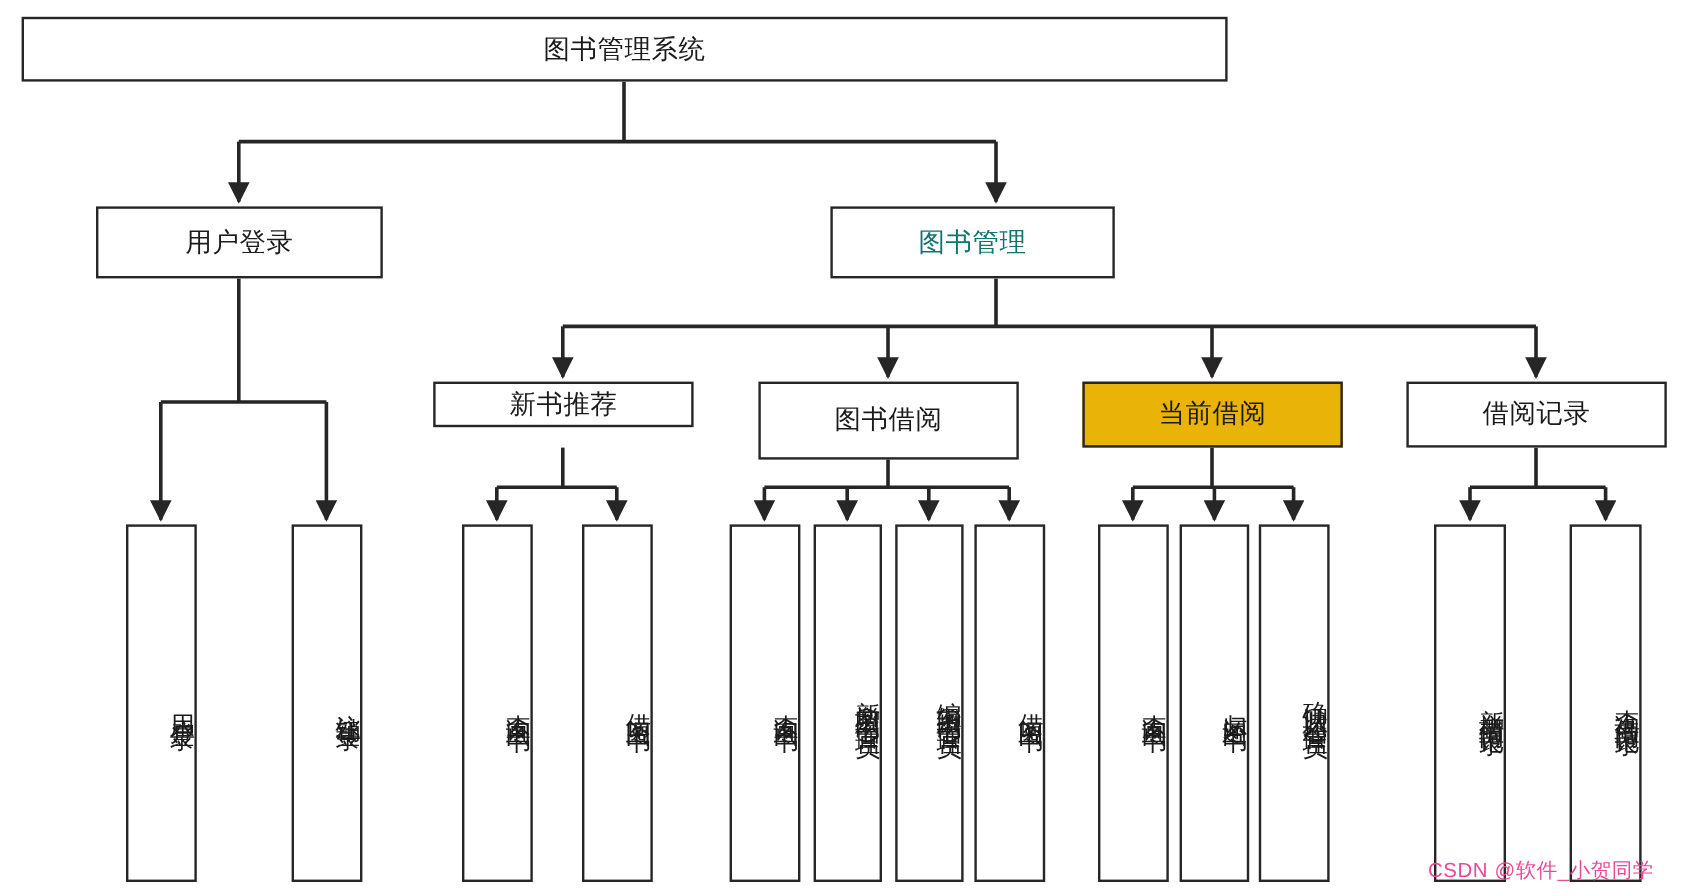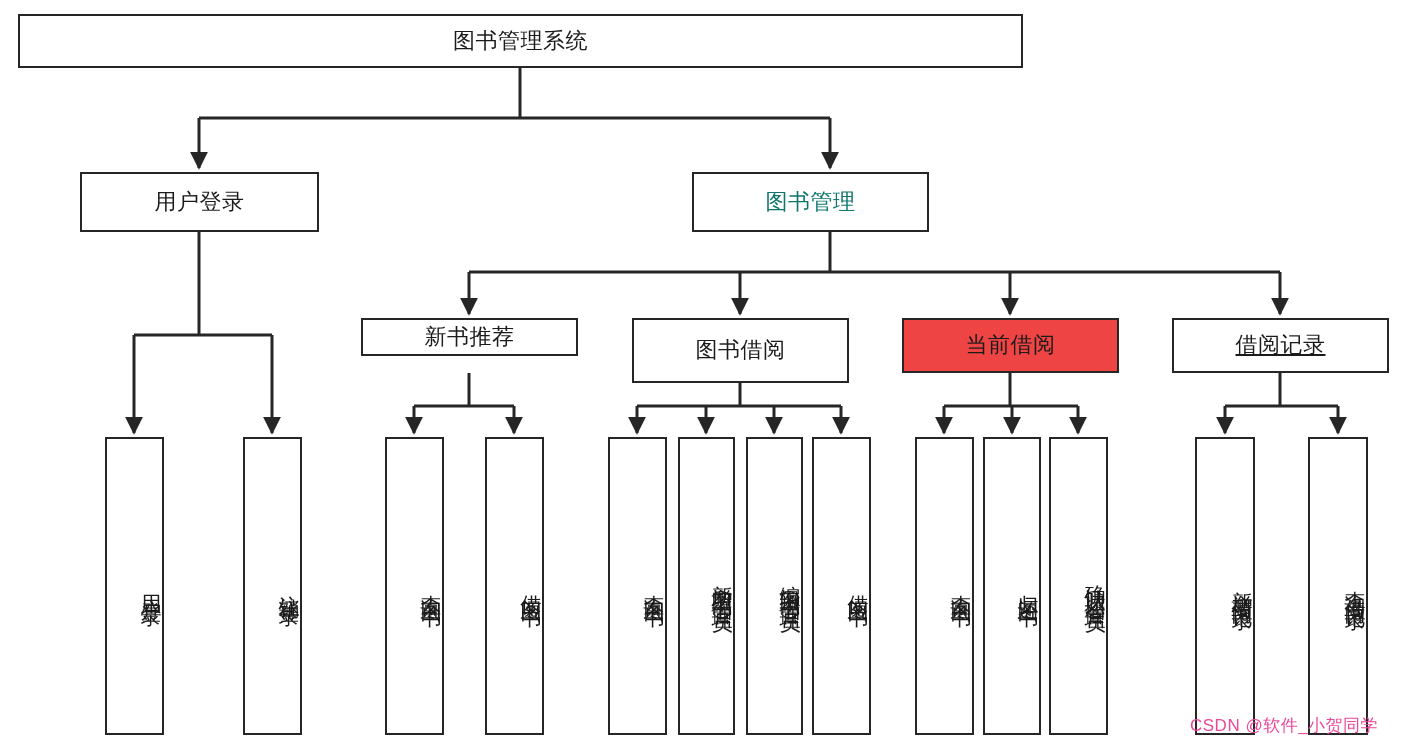--- a/index.html
+++ b/index.html
@@ -135,24 +135,24 @@
   <div class="node horiz" id="n-l2-1" style="left: 692px; top: 172px; width: 237px; height: 60px; border-color: rgb(38, 38, 38); background: rgb(255, 255, 255); color: #0f766e;">
     <span class="label">图书管理</span>
   </div>
 
   <div class="node horiz" id="n-l3-0" style="left: 361px; top: 318px; width: 217px; height: 38px; border-color: rgb(38, 38, 38); background: rgb(255, 255, 255); color: rgb(27, 27, 27);">
     <span class="label">新书推荐</span>
   </div>
   <div class="node horiz" id="n-l3-1" style="left: 632px; top: 318px; width: 217px; height: 65px; border-color: rgb(38, 38, 38); background: rgb(255, 255, 255); color: rgb(27, 27, 27);">
     <span class="label">图书借阅</span>
   </div>
-  <div class="node horiz" id="n-l3-2" style="left: 902px; top: 318px; width: 217px; height: 55px; border-color: rgb(38, 38, 38); background: #ef4444; color: rgb(27, 27, 27);">
+  <div class="node horiz" id="n-l3-2" style="left: 902px; top: 318px; width: 217px; height: 55px; border-color: rgb(38, 38, 38); background: #eab308; color: rgb(27, 27, 27);">
     <span class="label">当前借阅</span>
   </div>
-  <div class="node horiz" id="n-l3-3" style="left: 1172px; top: 318px; width: 217px; height: 55px; border-color: rgb(38, 38, 38); background: rgb(255, 255, 255); color: rgb(27, 27, 27); text-decoration: underline;">
+  <div class="node horiz" id="n-l3-3" style="left: 1172px; top: 318px; width: 217px; height: 55px; border-color: rgb(38, 38, 38); background: rgb(255, 255, 255); color: rgb(27, 27, 27);">
     <span class="label">借阅记录</span>
   </div>
 
   <div class="node vert" id="n-lf-0" style="left: 105px; top: 437px; width: 59px; height: 298px; border-color: rgb(38, 38, 38); background: rgb(255, 255, 255); color: rgb(27, 27, 27);">
     <span class="label">用户登录</span>
   </div>
   <div class="node vert" id="n-lf-1" style="left: 243px; top: 437px; width: 59px; height: 298px; border-color: rgb(38, 38, 38); background: rgb(255, 255, 255); color: rgb(27, 27, 27);">
     <span class="label">注销登录</span>
   </div>
   <div class="node vert" id="n-lf-2" style="left: 385px; top: 437px; width: 59px; height: 298px; border-color: rgb(38, 38, 38); background: rgb(255, 255, 255); color: rgb(27, 27, 27);">

